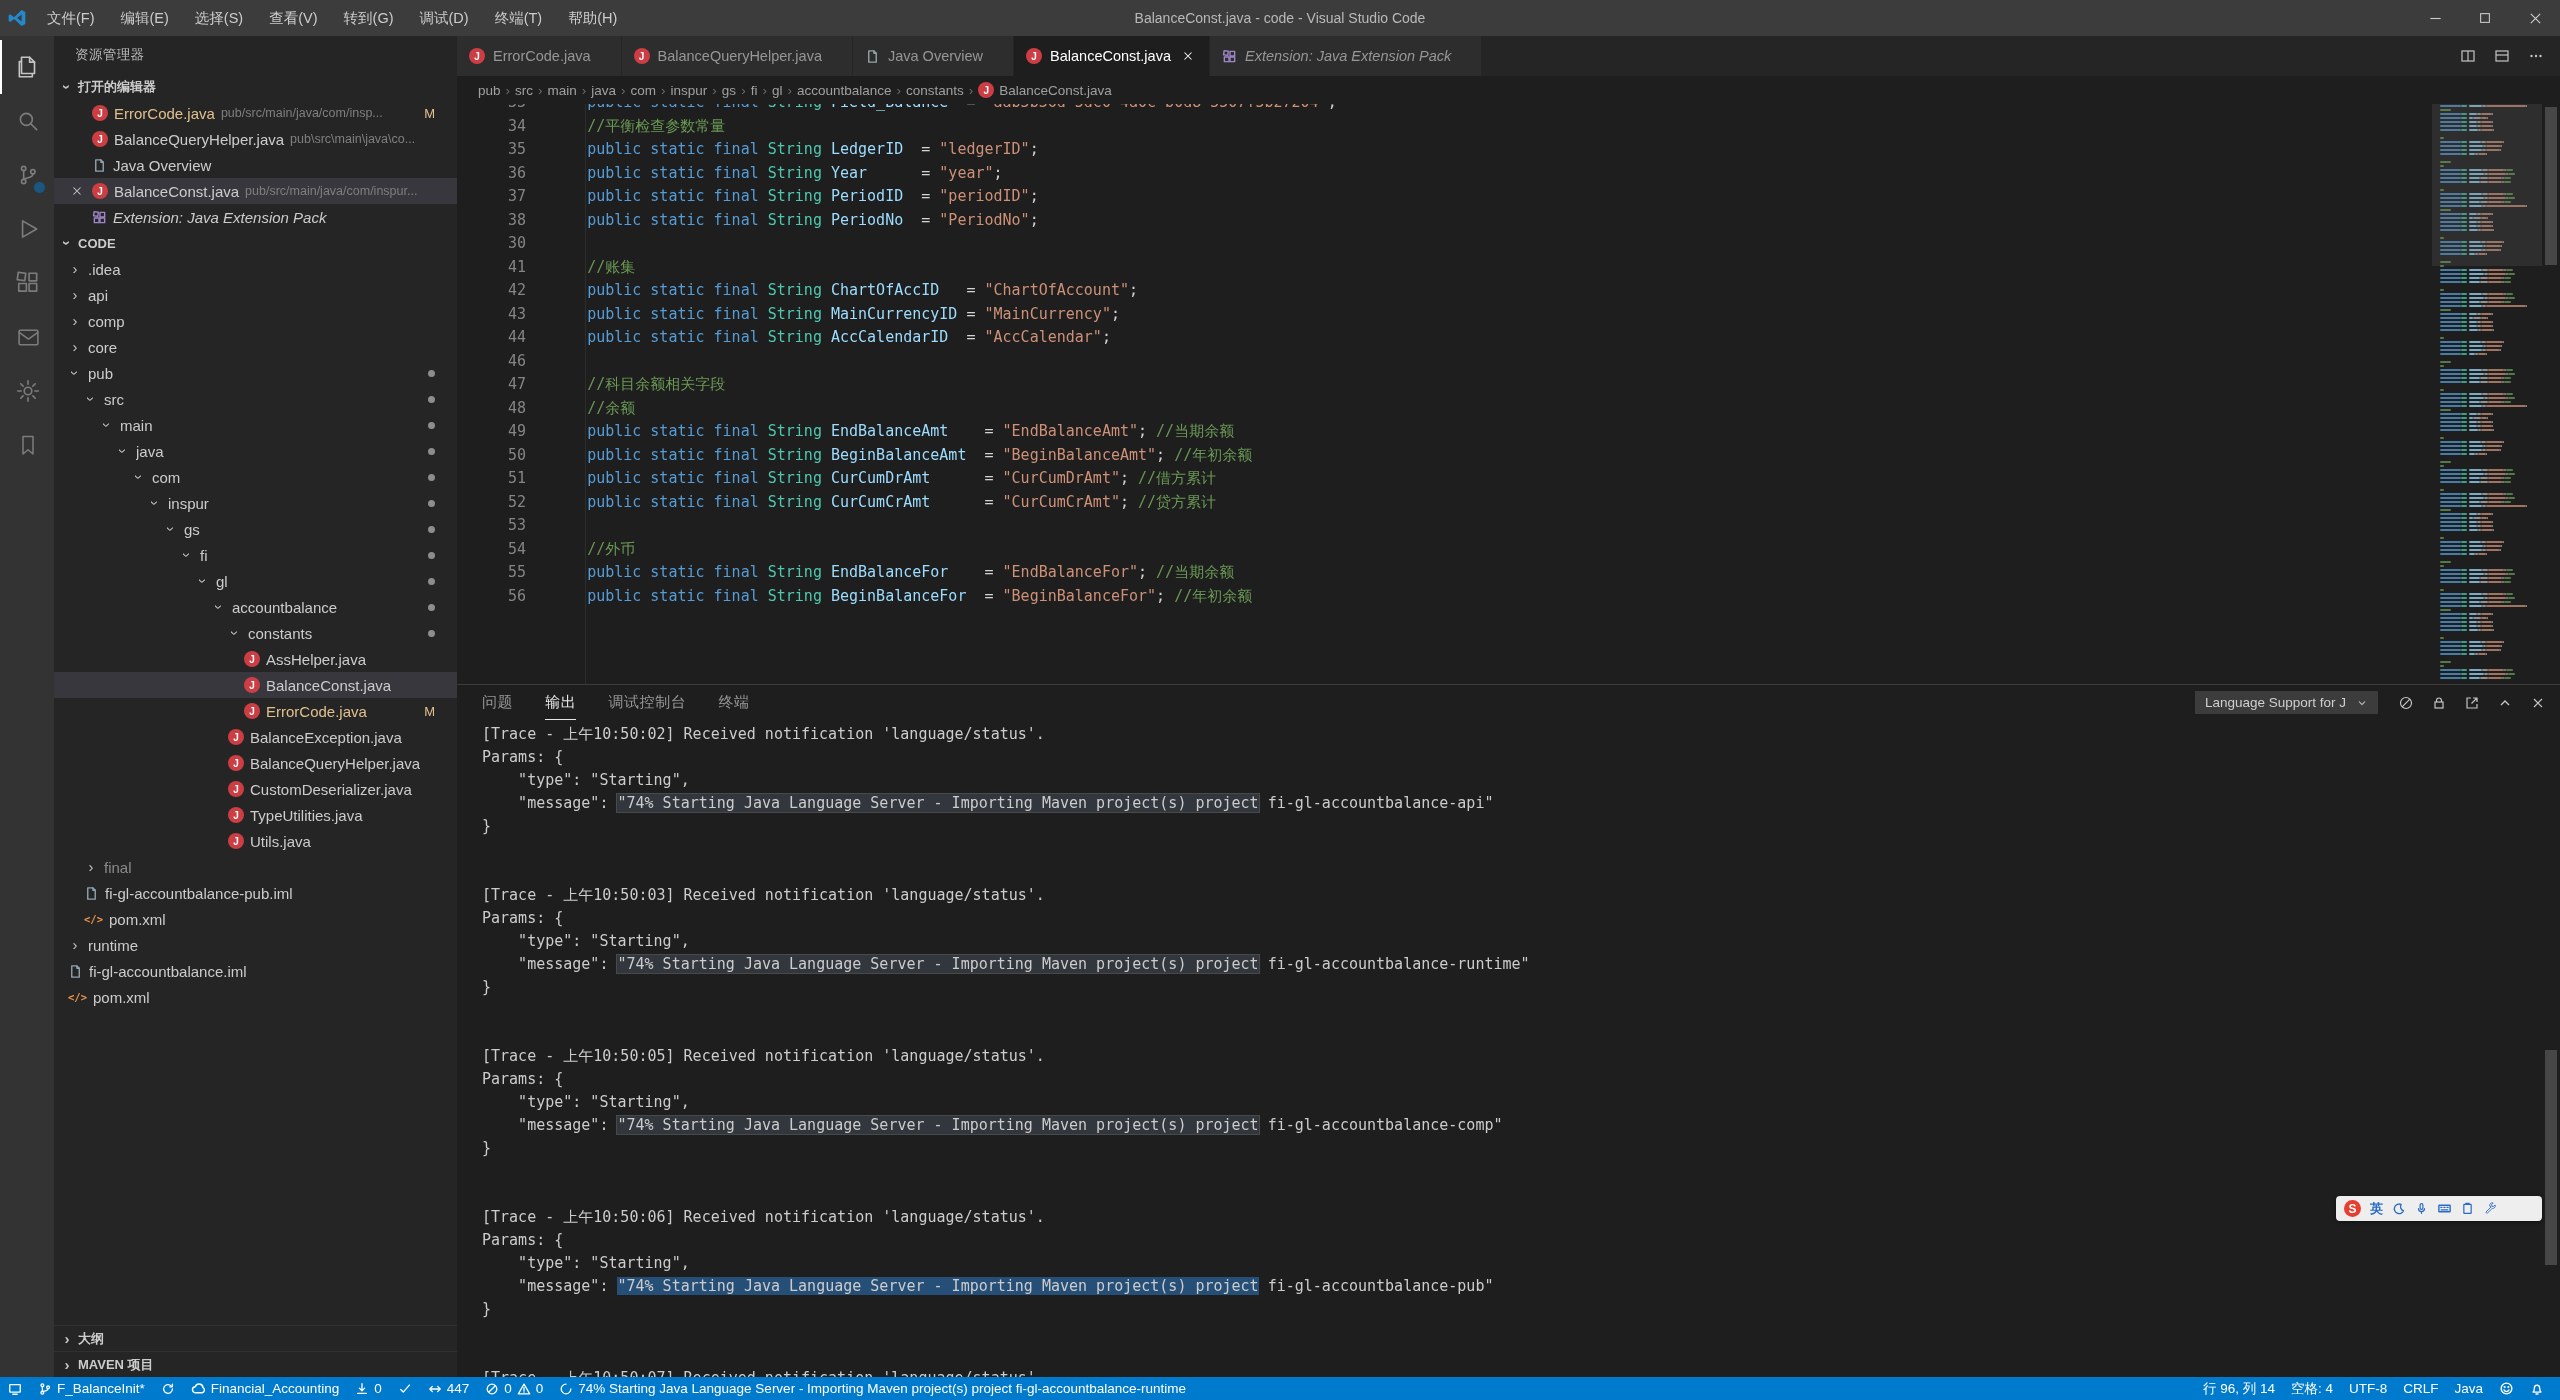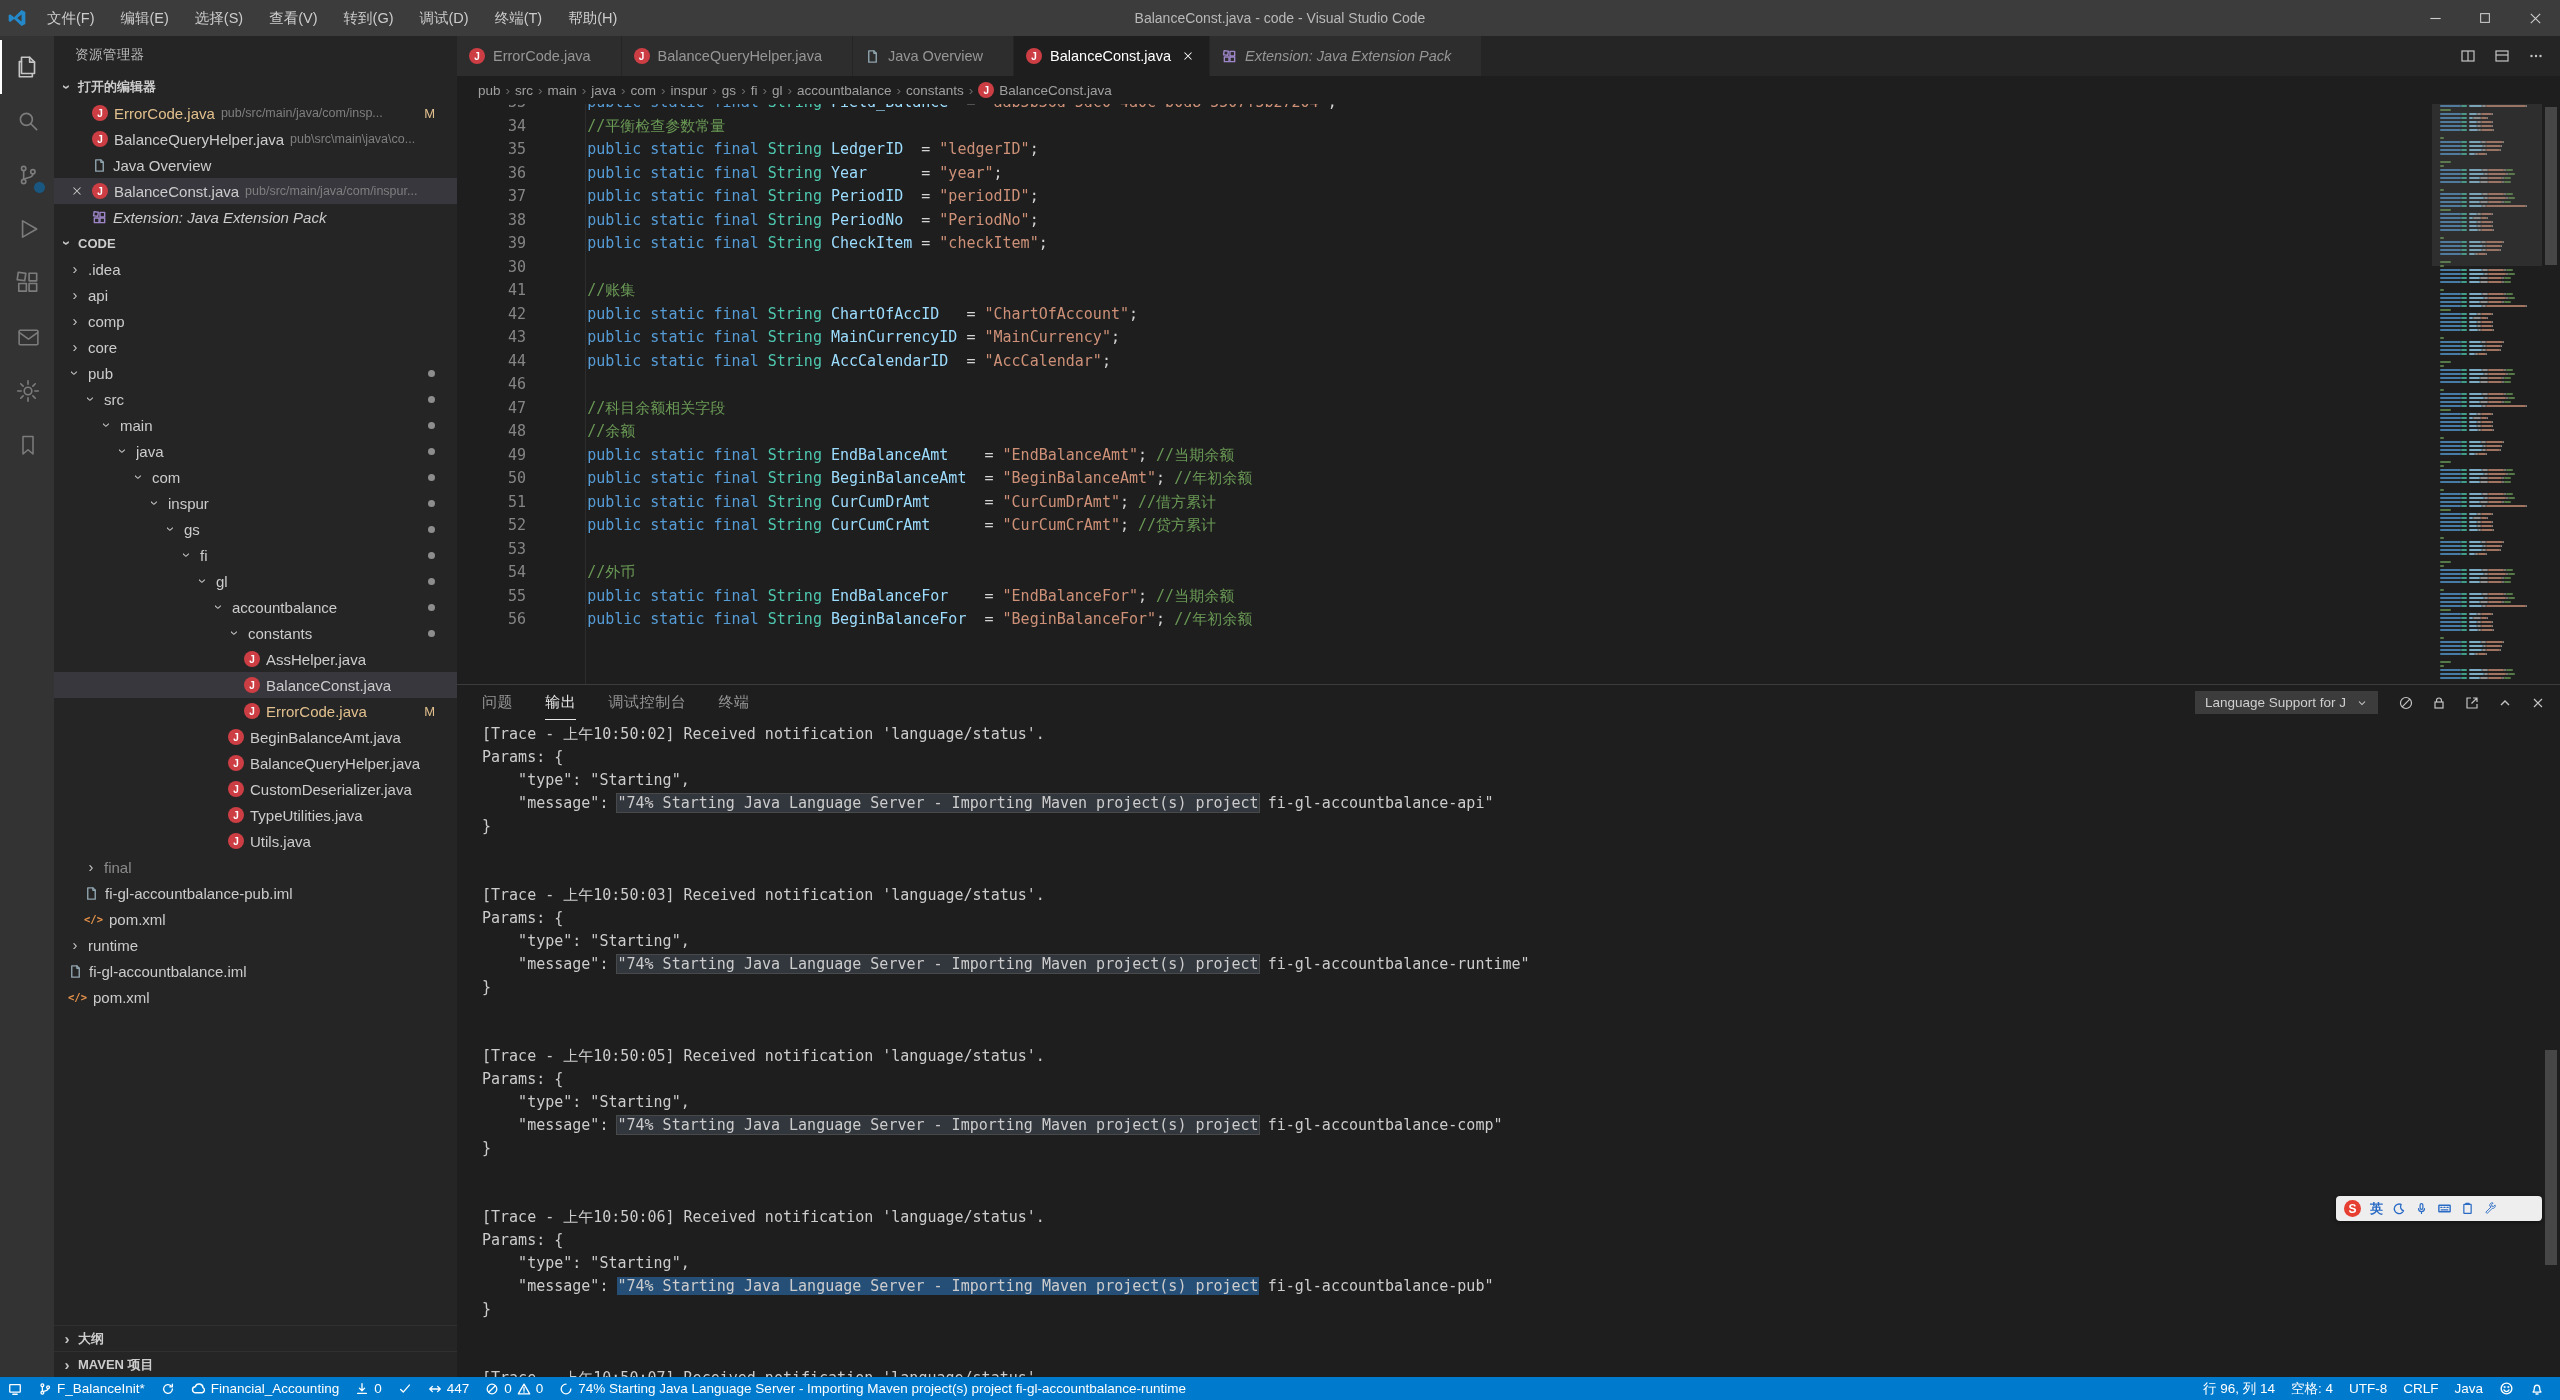--- a/index.html
+++ b/index.html
@@ -362,21 +362,21 @@
           <span class="fi-java icon">J</span>
           <span class="tree-label">BalanceConst.java</span>
         </div>
         <div class="row" style="padding-left:190px">
           <span class="fi-java icon">J</span>
           <span class="tree-label gitmod">ErrorCode.java</span>
           <span class="git-badge">M</span>
         </div>
         <div class="row" style="padding-left:174px">
           <span class="fi-java icon">J</span>
-          <span class="tree-label">BeginBalanceAmt.java</span>
+          <span class="tree-label">BalanceException.java</span>
         </div>
         <div class="row" style="padding-left:174px">
           <span class="fi-java icon">J</span>
           <span class="tree-label">BalanceQueryHelper.java</span>
         </div>
         <div class="row" style="padding-left:174px">
           <span class="fi-java icon">J</span>
           <span class="tree-label">CustomDeserializer.java</span>
         </div>
         <div class="row" style="padding-left:174px">
@@ -530,21 +530,20 @@
     <div class="editor-wrap">
       <div class="code-area">
         <div class="indent-guide"></div>
         <div class="code-lines" id="code">
             <div class="cl"><span class="ln">33</span><span class="lc"><span class="tk-pl">    </span><span class="tk-kw">public static final </span><span class="tk-ty">String</span><span class="tk-pl"> </span><span class="tk-id">Field_Balance</span><span class="tk-pl">  = </span><span class="tk-st">"aab5b36d-5dc0-4a0c-b0d8-5507f5b27204"</span><span class="tk-pl">;</span></span></div>
             <div class="cl"><span class="ln">34</span><span class="lc"><span class="tk-pl">    </span><span class="tk-cm">//平衡检查参数常量</span></span></div>
             <div class="cl"><span class="ln">35</span><span class="lc"><span class="tk-pl">    </span><span class="tk-kw">public static final </span><span class="tk-ty">String</span><span class="tk-pl"> </span><span class="tk-id">LedgerID</span><span class="tk-pl">  = </span><span class="tk-st">"ledgerID"</span><span class="tk-pl">;</span></span></div>
             <div class="cl"><span class="ln">36</span><span class="lc"><span class="tk-pl">    </span><span class="tk-kw">public static final </span><span class="tk-ty">String</span><span class="tk-pl"> </span><span class="tk-id">Year</span><span class="tk-pl">      = </span><span class="tk-st">"year"</span><span class="tk-pl">;</span></span></div>
             <div class="cl"><span class="ln">37</span><span class="lc"><span class="tk-pl">    </span><span class="tk-kw">public static final </span><span class="tk-ty">String</span><span class="tk-pl"> </span><span class="tk-id">PeriodID</span><span class="tk-pl">  = </span><span class="tk-st">"periodID"</span><span class="tk-pl">;</span></span></div>
             <div class="cl"><span class="ln">38</span><span class="lc"><span class="tk-pl">    </span><span class="tk-kw">public static final </span><span class="tk-ty">String</span><span class="tk-pl"> </span><span class="tk-id">PeriodNo</span><span class="tk-pl">  = </span><span class="tk-st">"PeriodNo"</span><span class="tk-pl">;</span></span></div>
-            <div class="cl"><span class="ln">39</span><span class="lc"><span class="tk-pl">    </span><span class="tk-kw">public static final </span><span class="tk-ty">String</span><span class="tk-pl"> </span><span class="tk-id">CheckItem</span><span class="tk-pl"> = </span><span class="tk-st">"checkItem"</span><span class="tk-pl">;</span></span></div>
             <div class="cl"><span class="ln">30</span><span class="lc"></span></div>
             <div class="cl"><span class="ln">41</span><span class="lc"><span class="tk-pl">    </span><span class="tk-cm">//账集</span></span></div>
             <div class="cl"><span class="ln">42</span><span class="lc"><span class="tk-pl">    </span><span class="tk-kw">public static final </span><span class="tk-ty">String</span><span class="tk-pl"> </span><span class="tk-id">ChartOfAccID</span><span class="tk-pl">   = </span><span class="tk-st">"ChartOfAccount"</span><span class="tk-pl">;</span></span></div>
             <div class="cl"><span class="ln">43</span><span class="lc"><span class="tk-pl">    </span><span class="tk-kw">public static final </span><span class="tk-ty">String</span><span class="tk-pl"> </span><span class="tk-id">MainCurrencyID</span><span class="tk-pl"> = </span><span class="tk-st">"MainCurrency"</span><span class="tk-pl">;</span></span></div>
             <div class="cl"><span class="ln">44</span><span class="lc"><span class="tk-pl">    </span><span class="tk-kw">public static final </span><span class="tk-ty">String</span><span class="tk-pl"> </span><span class="tk-id">AccCalendarID</span><span class="tk-pl">  = </span><span class="tk-st">"AccCalendar"</span><span class="tk-pl">;</span></span></div>
             <div class="cl"><span class="ln">46</span><span class="lc"></span></div>
             <div class="cl"><span class="ln">47</span><span class="lc"><span class="tk-pl">    </span><span class="tk-cm">//科目余额相关字段</span></span></div>
             <div class="cl"><span class="ln">48</span><span class="lc"><span class="tk-pl">    </span><span class="tk-cm">//余额</span></span></div>
             <div class="cl"><span class="ln">49</span><span class="lc"><span class="tk-pl">    </span><span class="tk-kw">public static final </span><span class="tk-ty">String</span><span class="tk-pl"> </span><span class="tk-id">EndBalanceAmt</span><span class="tk-pl">    = </span><span class="tk-st">"EndBalanceAmt"</span><span class="tk-pl">; </span><span class="tk-cm">//当期余额</span></span></div>
             <div class="cl"><span class="ln">50</span><span class="lc"><span class="tk-pl">    </span><span class="tk-kw">public static final </span><span class="tk-ty">String</span><span class="tk-pl"> </span><span class="tk-id">BeginBalanceAmt</span><span class="tk-pl">  = </span><span class="tk-st">"BeginBalanceAmt"</span><span class="tk-pl">; </span><span class="tk-cm">//年初余额</span></span></div>

